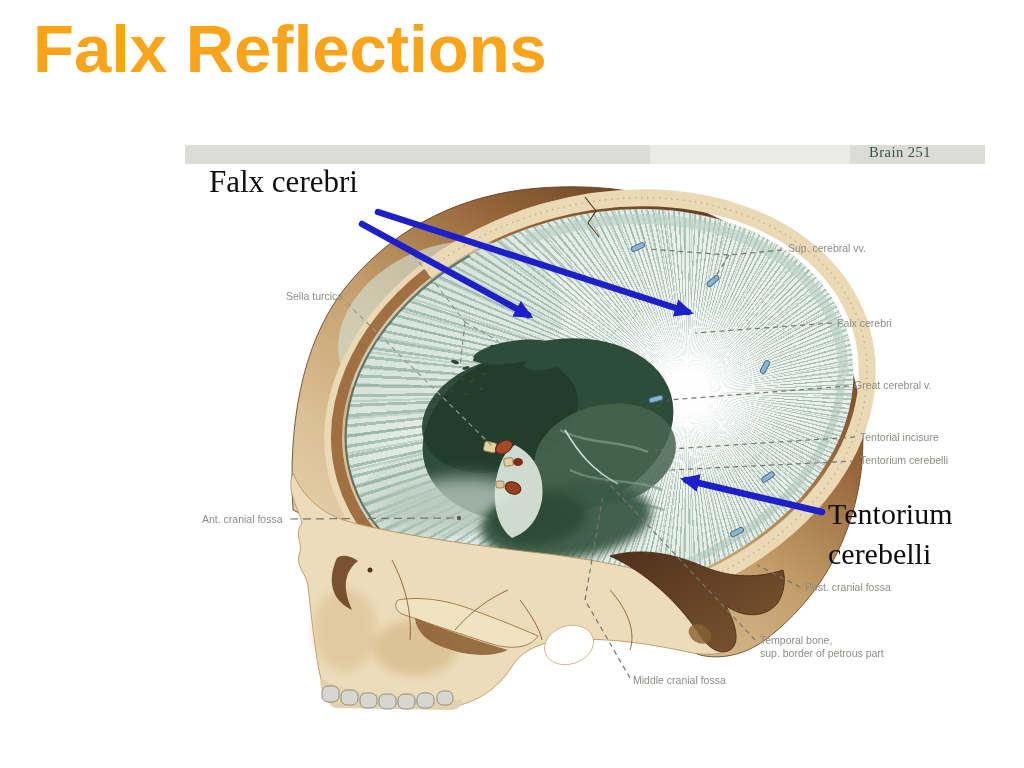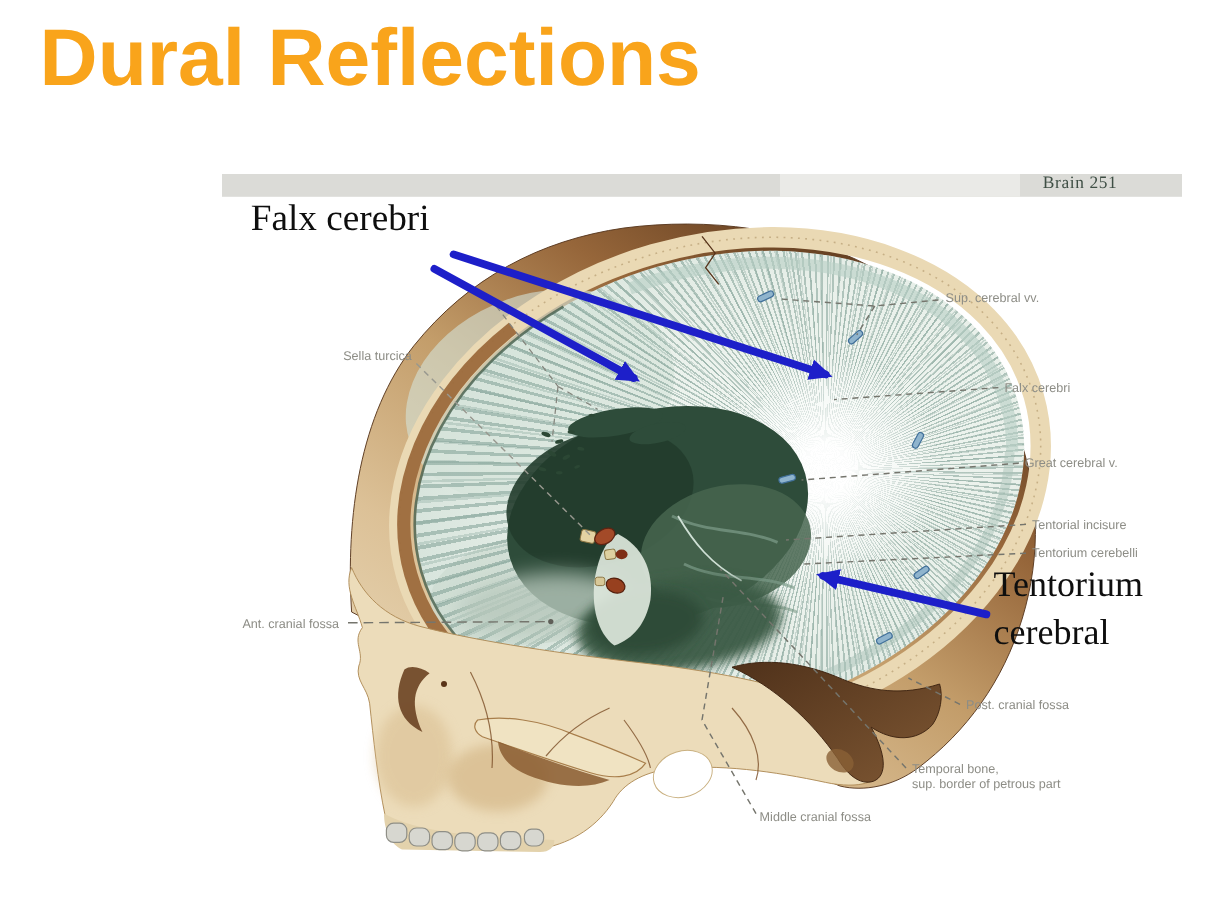--- a/index.html
+++ b/index.html
@@ -12,30 +12,30 @@
   .spokes{position:absolute;left:157px;top:72px;width:516px;height:380px;border-radius:50%;
           transform:rotate(-16deg);z-index:2;pointer-events:none;
           background:
             radial-gradient(circle at 67% 53%, rgba(255,255,255,.95) 0 5%, rgba(255,255,255,0) 24%),
             repeating-conic-gradient(from 8deg at 67% 53%, rgba(118,152,141,.50) 0deg .55deg, rgba(246,250,247,0) .55deg 1.7deg),
             repeating-conic-gradient(from 0deg at 67% 53%, rgba(140,170,160,.35) 0deg .4deg, rgba(246,250,247,0) .4deg 2.9deg);}
   .svg-base{z-index:1;} .svg-top{z-index:3;}
   .overlay{position:absolute;left:0;top:0;width:1024px;height:768px;z-index:5;pointer-events:none;}
   .big-label{position:absolute;z-index:6;font-family:"Liberation Serif",serif;color:#0e0e0e;white-space:nowrap;}
   .falx-big{left:209px;top:164px;font-size:31px;}
-  .tent-big{left:828px;top:468px;font-size:30px;line-height:40px;font-family:Liberation Serif, serif;}
+  .tent-big{left:828px;top:494px;font-size:30px;line-height:40px;font-family:Liberation Serif, serif;}
   .fig-label{font-family:"Liberation Sans",sans-serif;font-size:10.5px;}
   .brain-hdr{font-family:"Liberation Serif",serif;font-size:14.5px;letter-spacing:.5px;}
 </style>
 </head>
 <body>
 
 <div class="slide">
 
-  <div class="title" style="color: rgb(249, 164, 27);">Dural Reflections</div>
+  <div class="title" style="color: rgb(249, 164, 27);">Falx Reflections</div>
 
   <div class="figure">
 
     <svg class="svg-base" viewBox="185 143 800 625">
       <defs>
         <linearGradient id="boneGrad" x1="0" y1="1" x2="0.85" y2="0">
           <stop offset="0" stop-color="#ecdfc2"></stop>
             <stop offset="0.30" stop-color="#dcc197"></stop>
           <stop offset="0.52" stop-color="#c39d6a"></stop>
             <stop offset="0.72" stop-color="#96663a"></stop>
@@ -220,16 +220,16 @@
       </marker>
     </defs>
     <path d="M378,212 L688,312" stroke="#1D1FC9" stroke-width="6.5" stroke-linecap="round" fill="none" marker-end="url(#ah)"></path>
     <path d="M362,224 L528,315" stroke="#1D1FC9" stroke-width="6.5" stroke-linecap="round" fill="none" marker-end="url(#ah)"></path>
     <path d="M822,512 L686,480" stroke="#1D1FC9" stroke-width="6.5" stroke-linecap="round" fill="none" marker-end="url(#ah)"></path>
   </svg>
 
   <div class="big-label falx-big">Falx cerebri</div>
   <div class="big-label tent-big">
     <div>Tentorium</div>
-    <div>cerebral</div>
+    <div>cerebelli</div>
   </div>
 
 </div>
 
 </body></html>

